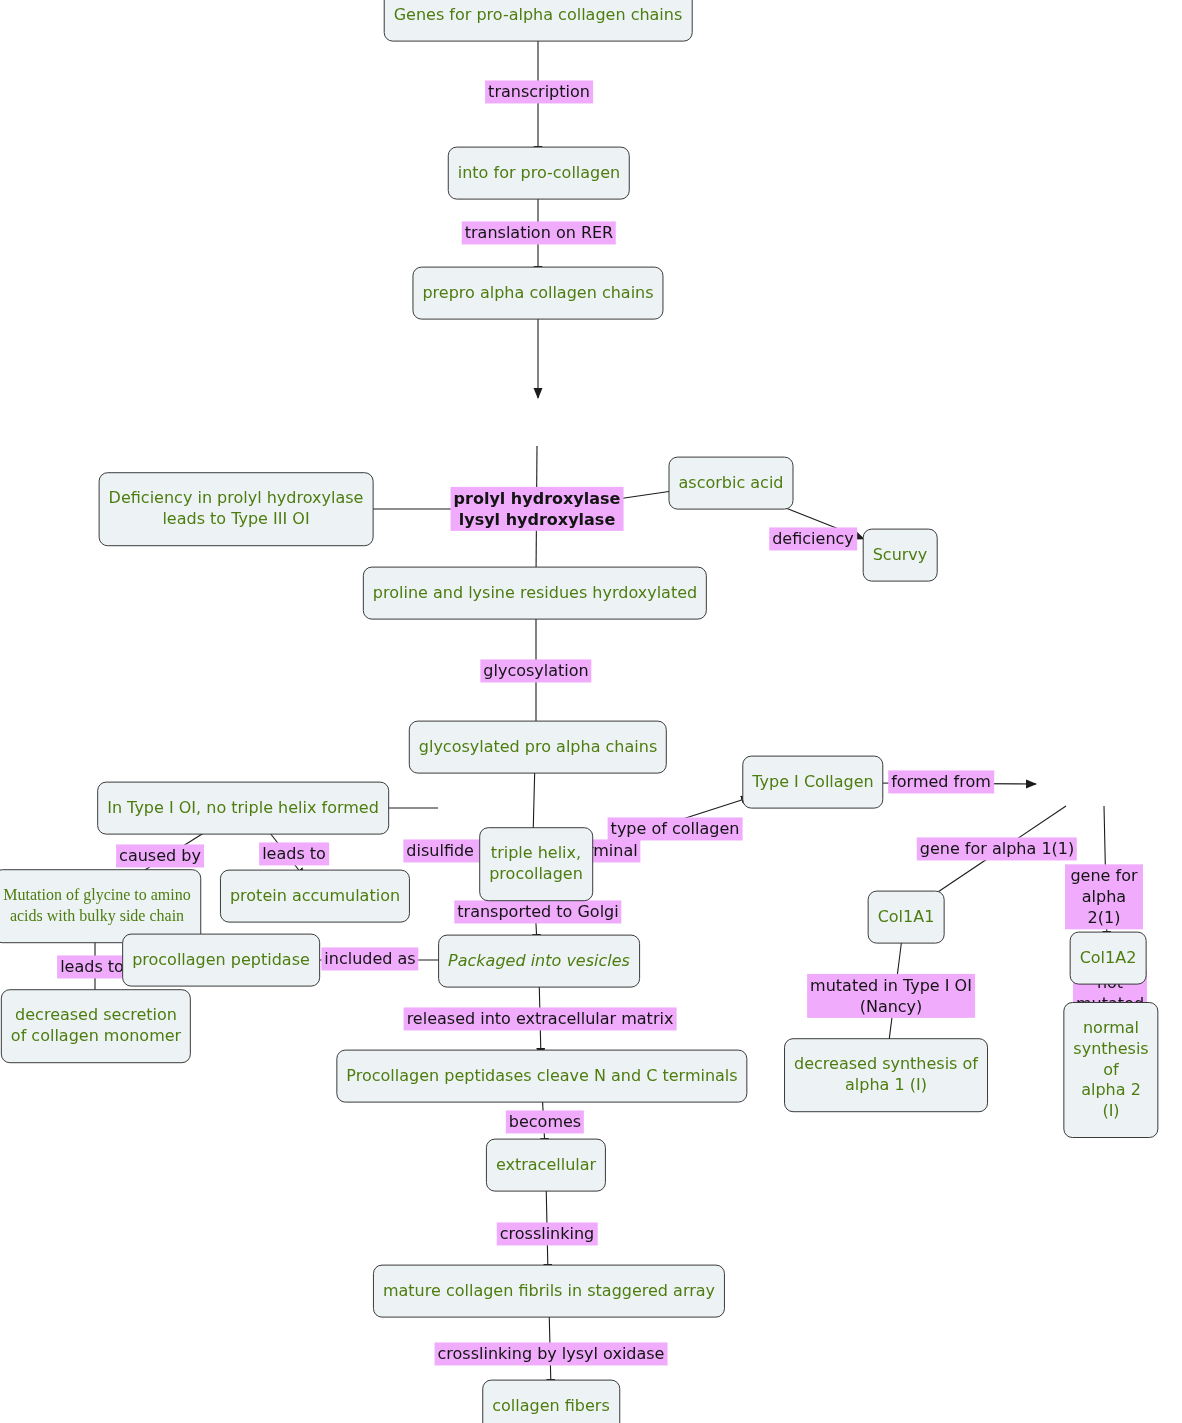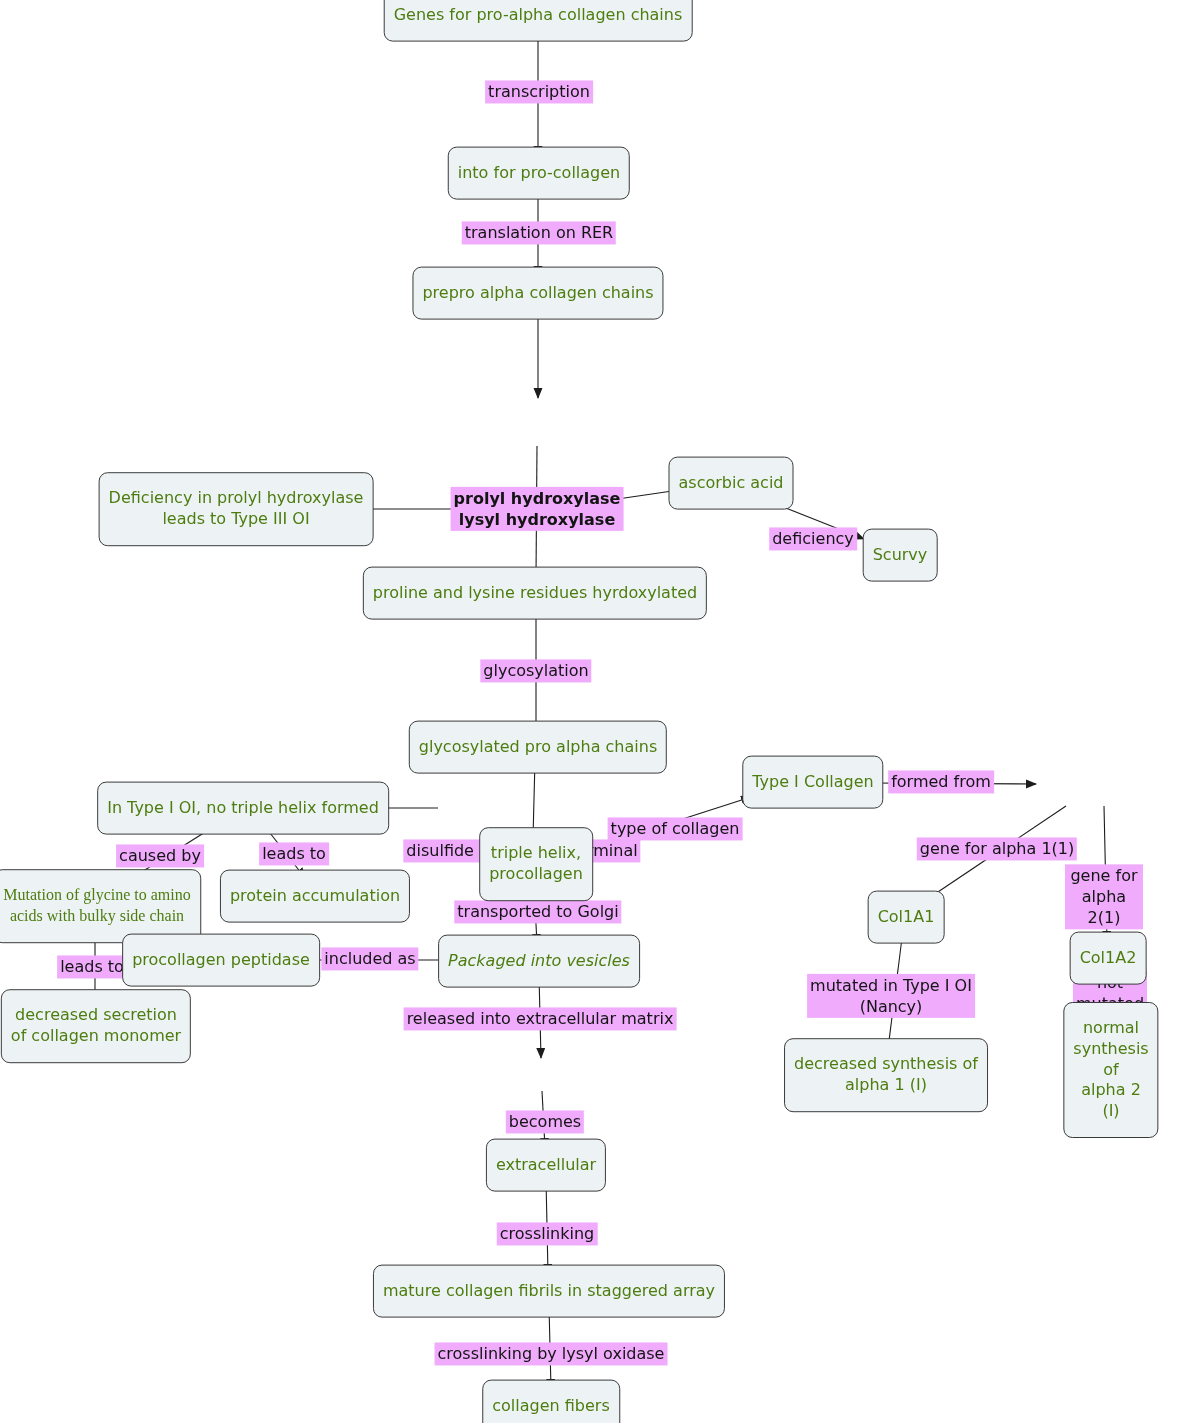--- a/index.html
+++ b/index.html
@@ -126,17 +126,18 @@
   <div class="node" style="left:906px; top:917px;">Col1A1</div>
   <div class="node" style="left:1108px; top:958px;">Col1A2</div>
   <div class="node" style="left:886px; top:1075px;">decreased synthesis of
 alpha 1 (I)</div>
   <div class="node" style="left:1111px; top:1070px;">normal synthesis of
 alpha 2 (I)</div>
   <div class="node" style="left:221px; top:960px;">procollagen peptidase</div>
   <div class="node" style="left:539px; top:961px;font-style:italic;">Packaged into vesicles</div>
   <div class="node" style="left:96px; top:1026px;">decreased secretion
 of collagen monomer</div>
+  <div class="node" style="left:542px; top:1076px;">Procollagen peptidases cleave N and C terminals</div>
   <div class="node" style="left:546px; top:1165px;">extracellular</div>
   <div class="node" style="left:549px; top:1291px;">mature collagen fibrils in staggered array</div>
   <div class="node" style="left:551px; top:1406px;">collagen fibers</div>
 
 </div>
 
 </body></html>

